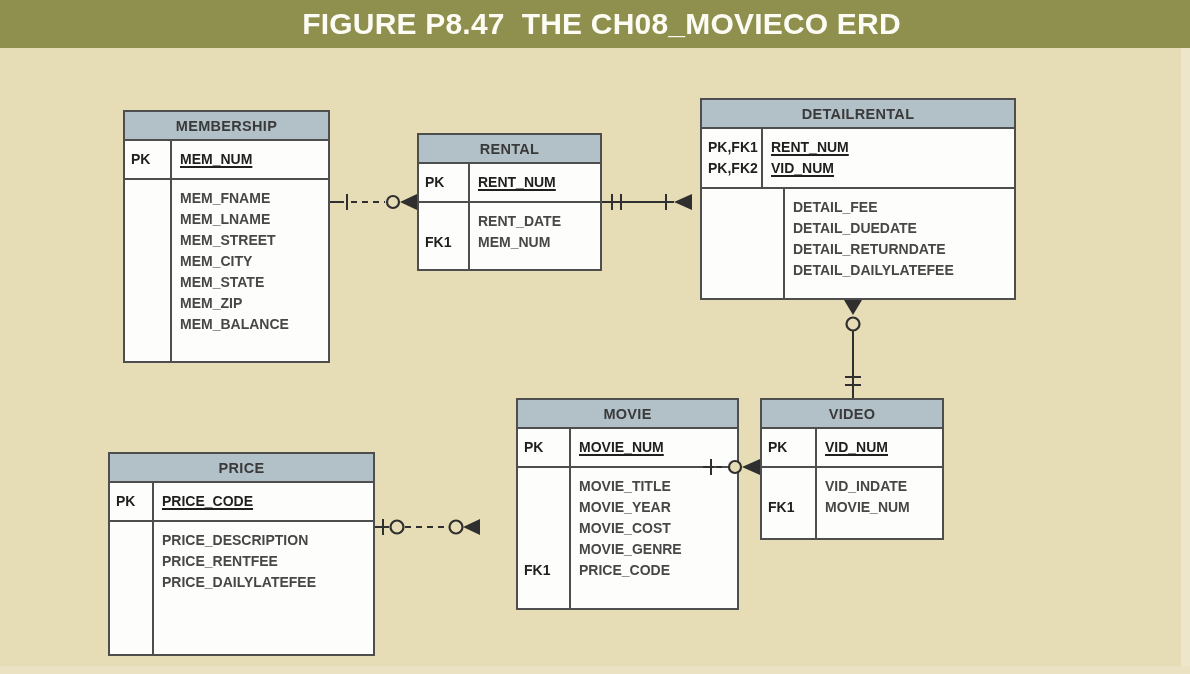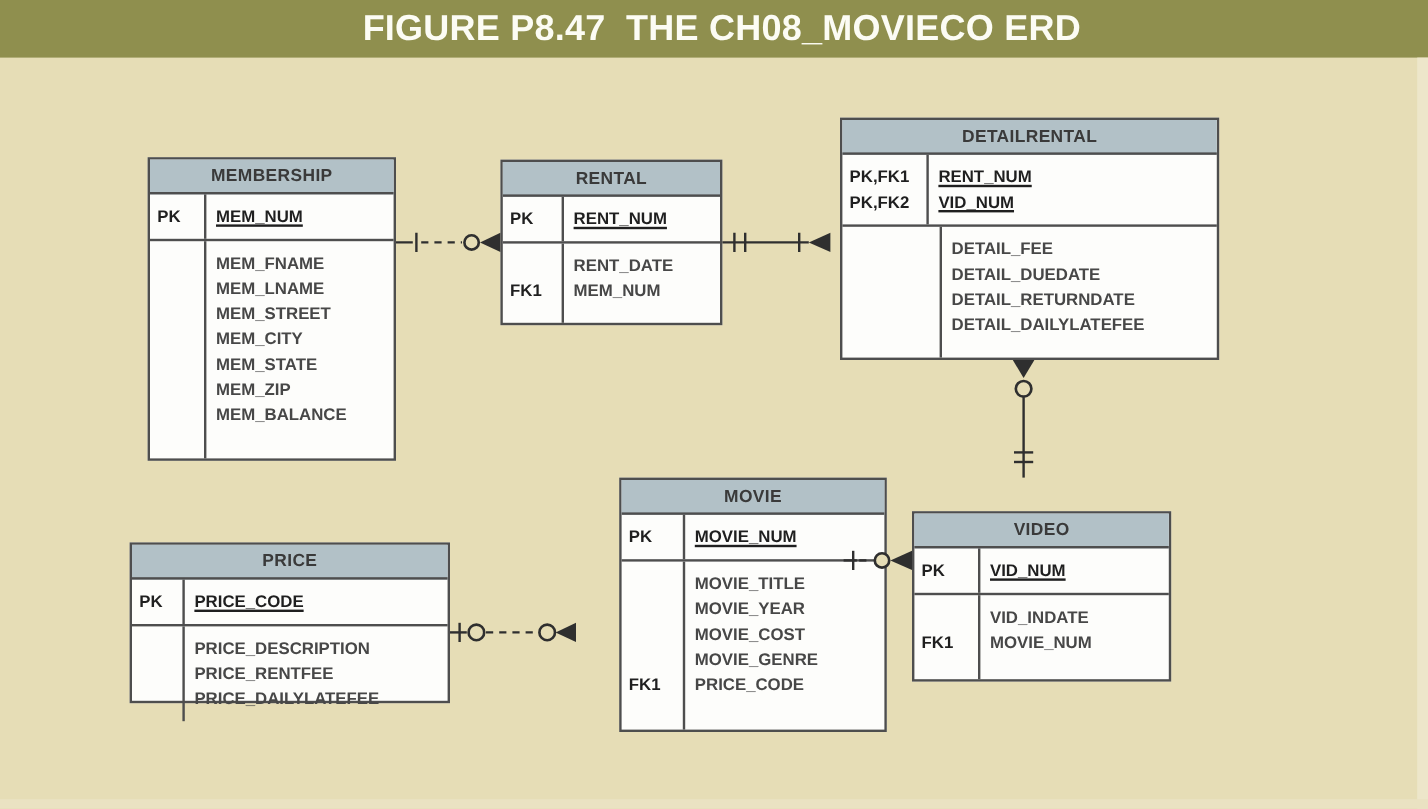--- a/index.html
+++ b/index.html
@@ -68,21 +68,21 @@
 <body>
 
 <div class="title-bar">
   <span class="title-text">FIGURE P8.47  THE CH08_MOVIECO ERD</span>
 </div>
 
 <div class="canvas">
   <div class="edge-strip-right"></div>
   <div class="edge-strip-bottom"></div>
 
-  <div class="entity" style="left:123px; top:62px; width:207px; height:253px;margin-top:21px;">
+  <div class="entity" style="left:123px; top:62px; width:207px; height:253px;">
     <div class="ehead">MEMBERSHIP</div>
     <div class="section">
       <div class="kcol" style="width:47px;">
         <div class="line key">PK</div>
       </div>
       <div class="acol">
         <div class="line pkattr">MEM_NUM</div>
       </div>
     </div>
     <div class="section">
@@ -125,21 +125,21 @@
       <div class="acol">
         <div class="line attr">RENT_DATE</div>
         <div class="line attr">MEM_NUM</div>
       </div>
     </div>
   </div>
 
   <div class="entity" style="left:700px; top:50px; width:316px; height:202px;">
     <div class="ehead">DETAILRENTAL</div>
     <div class="section">
-      <div class="kcol" style="width:72px;">
+      <div class="kcol" style="width:61px;">
         <div class="line key">PK,FK1</div>
         <div class="line key">PK,FK2</div>
       </div>
       <div class="acol">
         <div class="line pkattr">RENT_NUM</div>
         <div class="line pkattr">VID_NUM</div>
       </div>
     </div>
     <div class="section">
       <div class="kcol" style="width:83px;">
@@ -178,21 +178,21 @@
       <div class="acol">
         <div class="line attr">MOVIE_TITLE</div>
         <div class="line attr">MOVIE_YEAR</div>
         <div class="line attr">MOVIE_COST</div>
         <div class="line attr">MOVIE_GENRE</div>
         <div class="line attr">PRICE_CODE</div>
       </div>
     </div>
   </div>
 
-  <div class="entity" style="left:760px; top:350px; width:216px; height:142px;margin-top:28px;">
+  <div class="entity" style="left:760px; top:350px; width:184px; height:142px;">
     <div class="ehead">VIDEO</div>
     <div class="section">
       <div class="kcol" style="width:55px;">
         <div class="line key">PK</div>
       </div>
       <div class="acol">
         <div class="line pkattr">VID_NUM</div>
       </div>
     </div>
     <div class="section">
@@ -200,21 +200,21 @@
         <div class="line key"></div>
         <div class="line key">FK1</div>
       </div>
       <div class="acol">
         <div class="line attr">VID_INDATE</div>
         <div class="line attr">MOVIE_NUM</div>
       </div>
     </div>
   </div>
 
-  <div class="entity" style="left:108px; top:404px; width:267px; height:134px;">
+  <div class="entity" style="left:108px; top:404px; width:267px; height:204px;">
     <div class="ehead">PRICE</div>
     <div class="section">
       <div class="kcol" style="width:44px;">
         <div class="line key">PK</div>
       </div>
       <div class="acol">
         <div class="line pkattr">PRICE_CODE</div>
       </div>
     </div>
     <div class="section">

